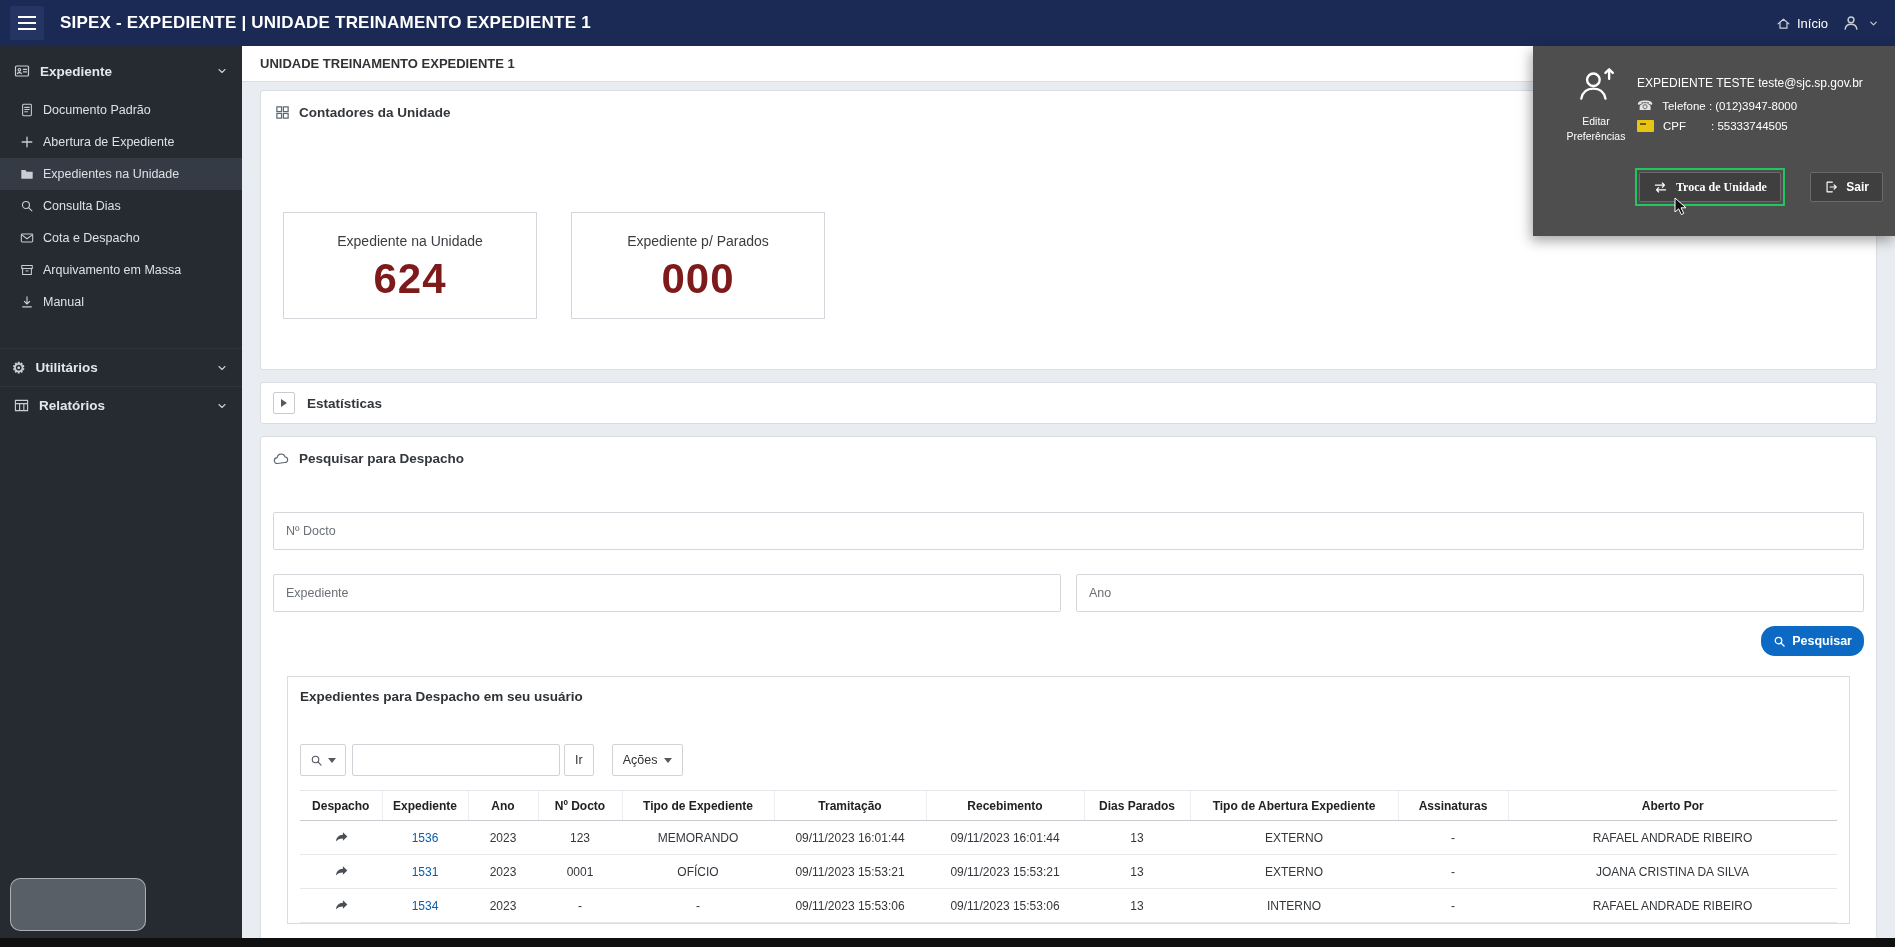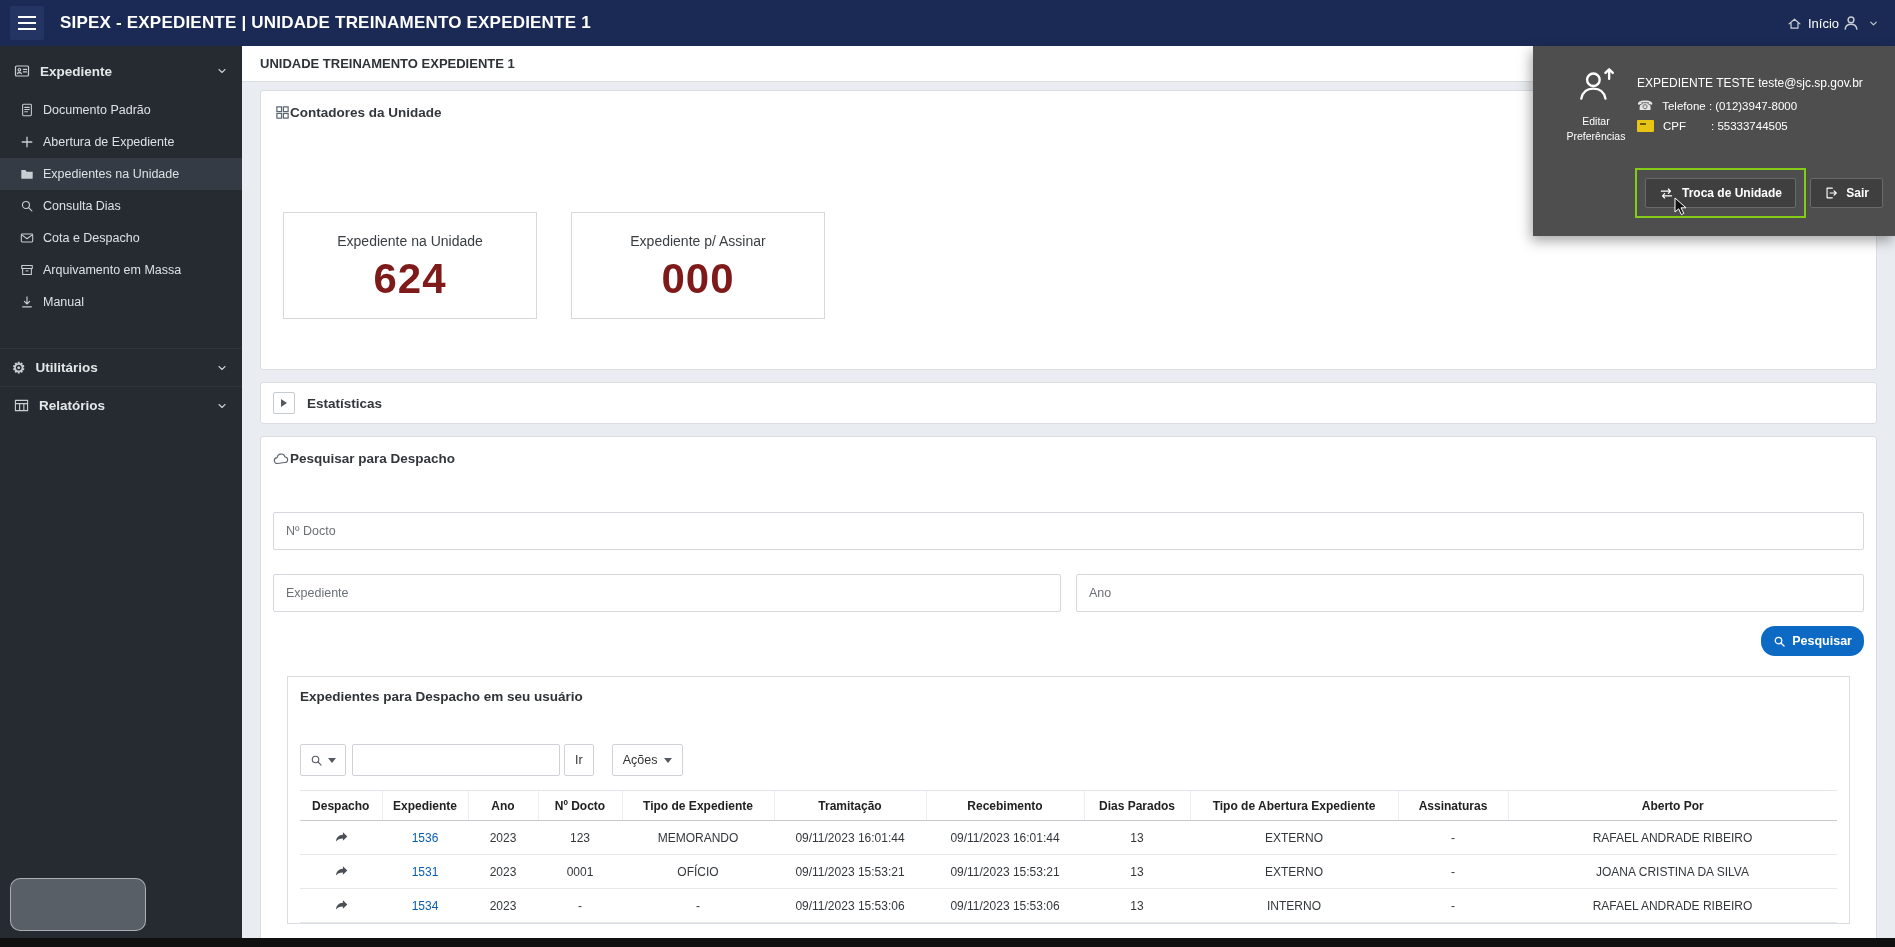--- a/index.html
+++ b/index.html
@@ -4,21 +4,21 @@
 <style>
   * { margin:0; padding:0; box-sizing:border-box; }
   html,body { width:1895px; height:947px; overflow:hidden; }
   body { font-family:"Liberation Sans", sans-serif; background:#e9edf1; position:relative; }
 
   
   .topbar { height:46px; background:#1b2a55; display:flex; align-items:center; padding:0 16px 0 10px; position:relative; z-index:5; }
   .burger { width:34px; height:34px; background:#243564; border:none; border-radius:2px; display:flex; flex-direction:column; justify-content:center; align-items:center; gap:4px; cursor:pointer; }
   .burger i { display:block; width:18px; height:2px; background:#fff; }
   .app-title { color:#fff; font-weight:bold; font-size:17px; margin-left:16px; letter-spacing:.2px; white-space:nowrap; }
-  .topbar-right { margin-left:auto; display:flex; align-items:center; gap:3px; color:#fff; }
+  .topbar-right { margin-left:auto; display:flex; align-items:center; gap:14px; color:#fff; }
   .inicio { display:flex; align-items:center; gap:6px; font-size:13px; cursor:pointer; }
   .user-trigger { display:flex; align-items:center; gap:8px; cursor:pointer; }
 
   
   .shell { display:flex; height:901px; }
   .sidebar { width:242px; flex-shrink:0; background:#262b31; color:#e4e7ea; padding-top:6px; }
   .side-section { display:flex; align-items:center; gap:10px; height:38px; padding:0 14px; font-size:13.5px; font-weight:bold; cursor:pointer; border-top:1px solid rgba(255,255,255,.05); }
   .side-section:first-child { border-top:none; }
   .side-section .sec-chev { margin-left:auto; }
   .side-items { padding:4px 0 12px; }
@@ -26,21 +26,21 @@
   .side-item.active { background:#343b44; }
   .icon { display:inline-flex; align-items:center; justify-content:center; color:#c9ced4; flex-shrink:0; }
   .icon-gear::before { content:"⚙"; font-size:15px; line-height:1; color:#c9ced4; }
   .mt18 { margin-top:18px;padding-left:12px; }
 
   
   .main { flex:1; display:flex; flex-direction:column; background:#e9edf1; overflow:hidden; }
   .page-strip { margin-top:0; height:36px; background:#fff; border-bottom:1px solid #d9dde2; display:flex; align-items:center; padding:0 18px; font-size:13px; font-weight:bold; color:#2f3337; }
   .content { flex:1; padding:8px 18px 0; overflow:hidden; }
   .panel { background:#fff; border:1px solid #d9dde2; border-radius:3px; margin-bottom:12px; }
-  .panel-head { display:flex; align-items:flex-start; gap:0; font-size:13.5px; font-weight:bold; color:#33373b; }
+  .panel-head { display:flex; align-items:flex-start; gap:9px; font-size:13.5px; font-weight:bold; color:#33373b; }
   .panel-head .icon { color:#5b6770; }
 
   .counters-panel { height:280px; padding:14px 14px 0; }
   .cards { display:flex; gap:34px; margin-top:92px; padding-left:8px; }
   .card { width:254px; height:107px; border:1px solid #d4d8dd; background:#fff; text-align:center; padding-top:20px; }
   .card-label { font-size:14px; color:#3a3e42; }
   .card-value { font-size:42px; font-weight:bold; color:#7e1a1a; margin-top:6px; letter-spacing:1px; }
 
   .collapse-bar { height:42px; display:flex; align-items:center; gap:12px; padding:0 12px; }
   .expand-btn { width:22px; height:22px; border:1px solid #c6cbd1; background:#fff; border-radius:2px; display:flex; align-items:center; justify-content:center; cursor:pointer; }
@@ -81,21 +81,21 @@
   .pop-left .icon { color:#fff; }
   .edit-prefs { font-size:10.5px; line-height:1.4; margin-top:4px; cursor:pointer; }
   .pop-right { position:absolute; left:104px; top:30px; right:4px; }
   .pop-name { font-size:12px; margin-bottom:9px; white-space:nowrap; }
   .pop-line { display:flex; align-items:center; gap:9px; font-size:11.5px; margin-bottom:8px; }
   .phone-icon::before { content:"☎"; font-size:13px; color:#e4e6e4; line-height:1; }
   .cpf-chip { width:17px; height:12px; background:#e8c514; border-radius:1px; position:relative; }
   .cpf-chip::after { content:""; position:absolute; left:3px; top:3px; width:6px; height:2px; background:#6d5c00; }
   .cpf-val { margin-left:16px; }
   .pop-buttons { position:absolute; left:102px; right:12px; top:122px; display:flex; align-items:center; justify-content:space-between; }
-  .annotation-box { border:2px solid #84cc16; padding:8px; }
+  .annotation-box { border:2px solid #22c55e; padding:2px;font-family:Liberation Serif, serif; }
   .pop-btn { background:#3f3f3f; border:1px solid #6a6a6a; border-radius:2px; color:#fff; font-size:12px; font-weight:bold; height:30px; padding:0 13px; display:flex; align-items:center; gap:8px; cursor:pointer; font-family:inherit; }
   .pop-btn .icon { color:#fff; }
 
   
   .cursor { position:absolute; left:1674px; top:197px; z-index:10; }
   .watermark { position:absolute; left:10px; top:878px; width:136px; height:53px; background:rgba(172,182,192,.38); border:1px solid rgba(255,255,255,.5); border-radius:10px; z-index:9; }
   .bottom-strip { position:absolute; left:0; bottom:0; width:100%; height:9px; background:#101010; z-index:9; }
 </style>
 </head>
 <body>
@@ -258,21 +258,21 @@
               </svg>
           </span>
           <span>Contadores da Unidade</span>
         </div>
         <div class="cards">
           <div class="card">
             <div class="card-label">Expediente na Unidade</div>
             <div class="card-value">624</div>
           </div>
           <div class="card">
-            <div class="card-label">Expediente p/ Assinar</div>
+            <div class="card-label">Expediente p/ Parados</div>
             <div class="card-value">000</div>
           </div>
         </div>
       </section>
 
       <section class="panel collapse-bar">
         <button class="expand-btn">
             <span class="tri-right"></span>
           </button>
         <span class="bar-title">Estatísticas</span>

